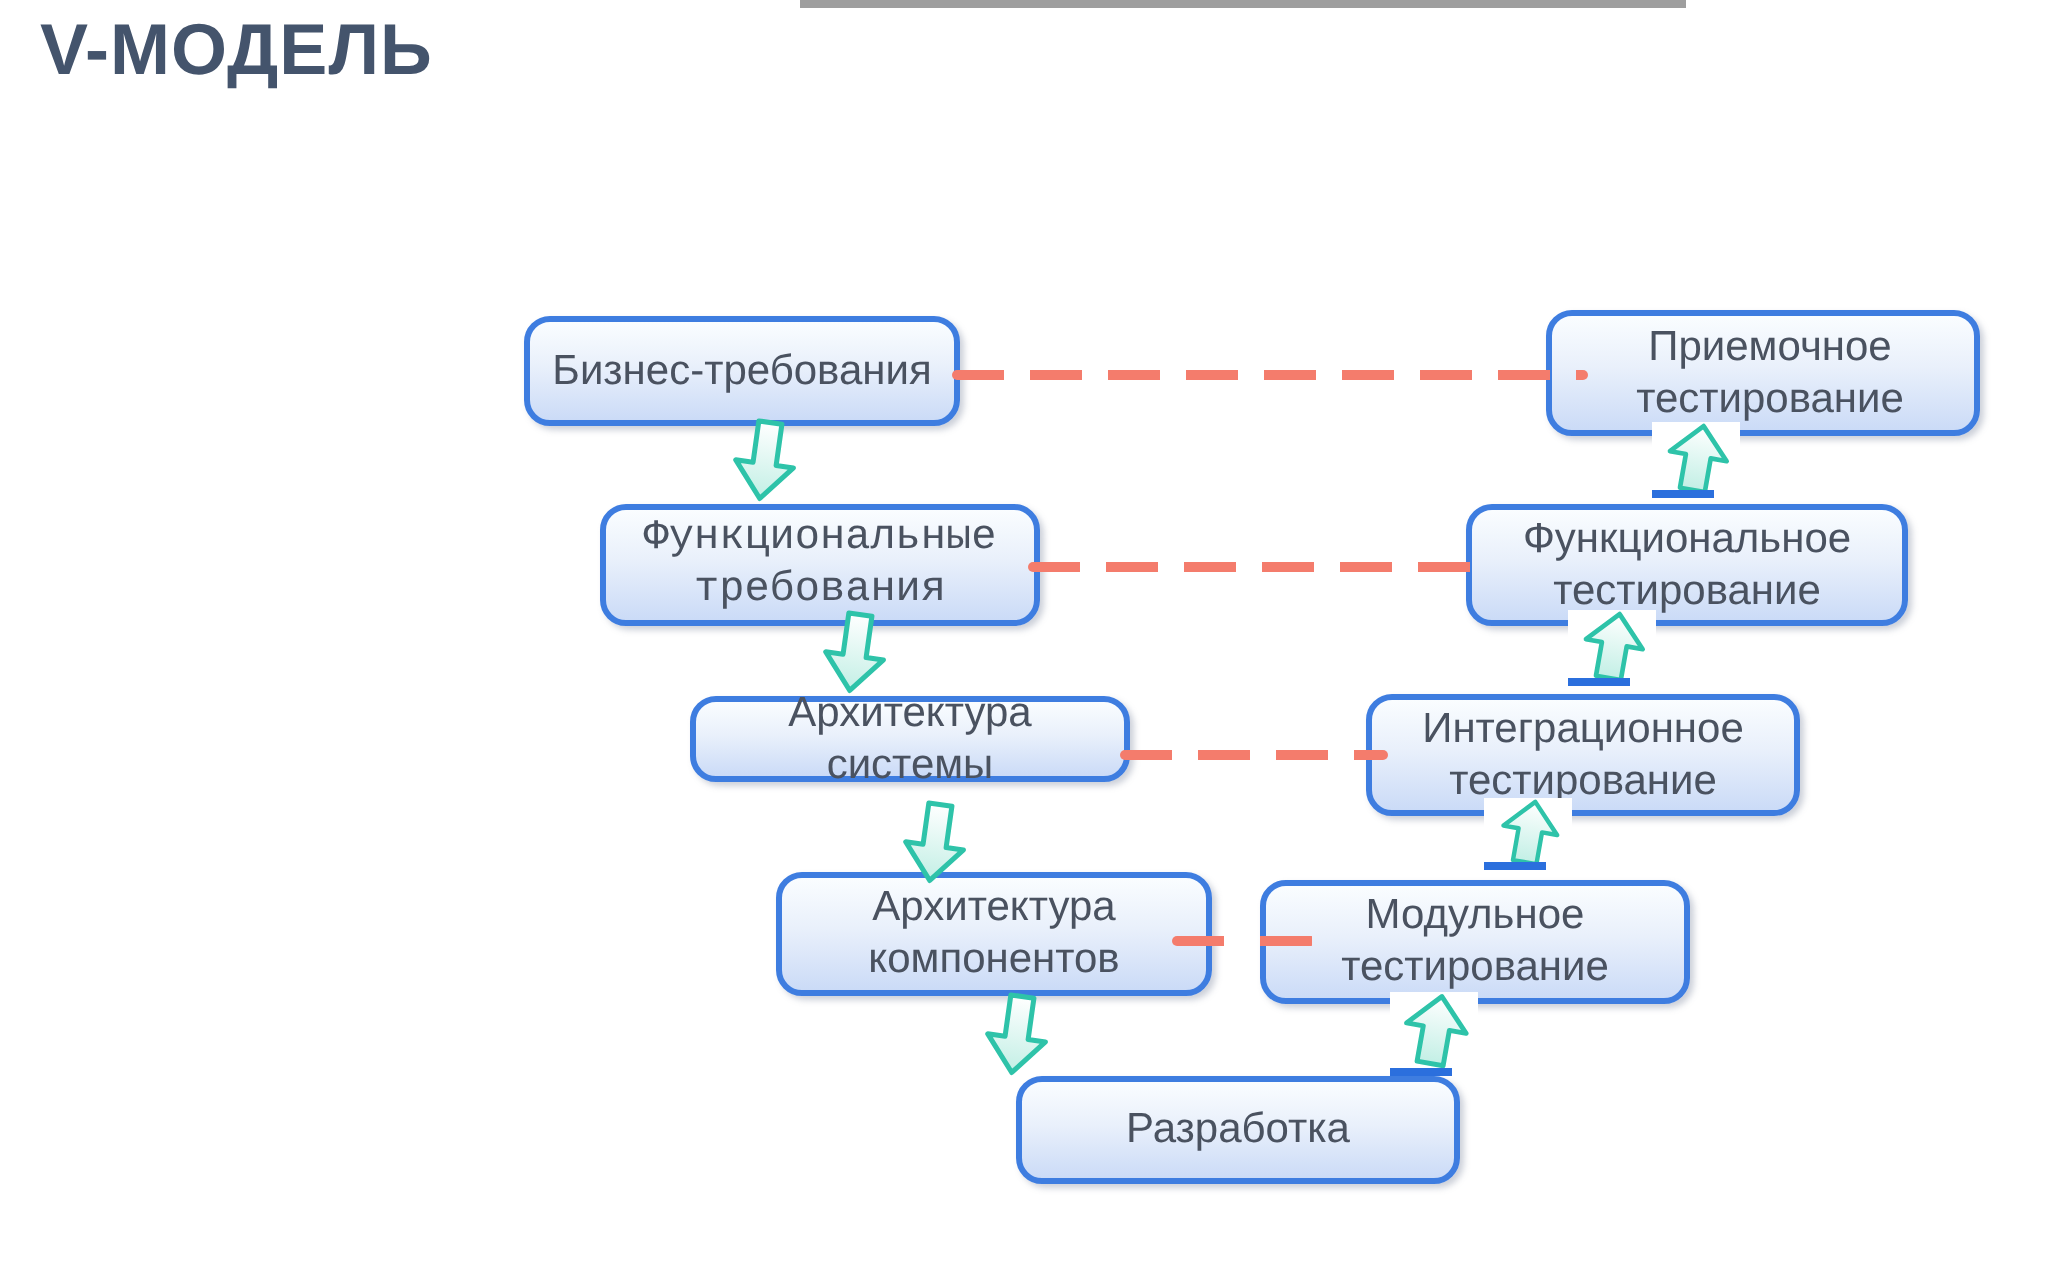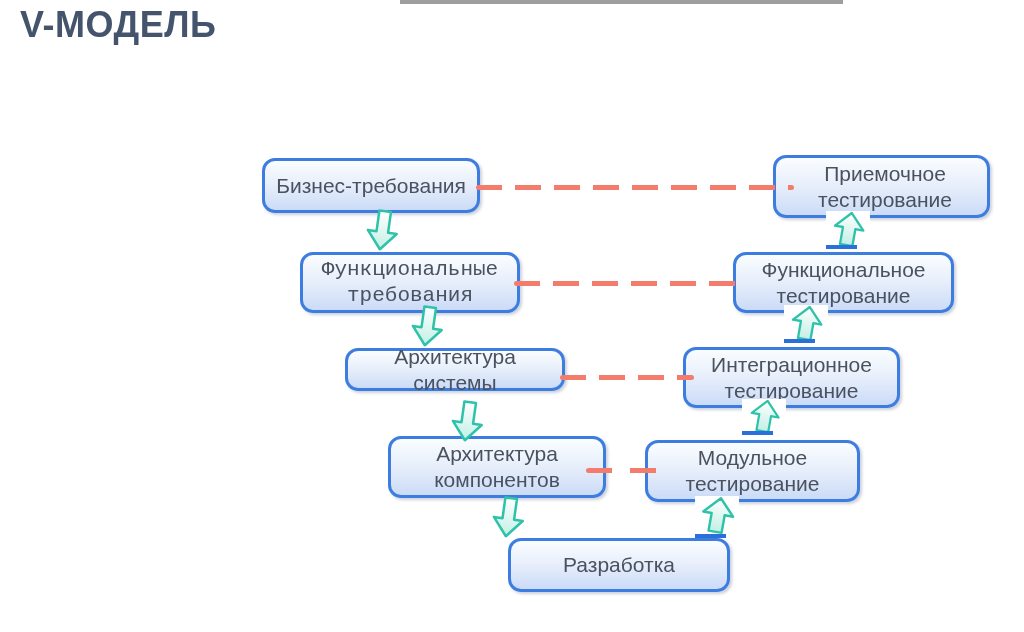--- a/index.html
+++ b/index.html
@@ -94,21 +94,21 @@
 
   <div class="vbox" style="left:773px;top:155px;width:217px;height:63px;padding-left:17px;">
     <span>Приемочное тестирование</span>
   </div>
   <div class="vbox" style="left:733px;top:252px;width:221px;height:61px;">
     <span>Функциональное тестирование</span>
   </div>
   <div class="vbox" style="left:683px;top:347px;width:217px;height:61px;">
     <span>Интеграционное тестирование</span>
   </div>
-  <div class="vbox" style="left:645px;top:440px;width:215px;height:62px;">
+  <div class="vbox" style="left:630px;top:440px;width:215px;height:62px;">
     <span>Модульное тестирование</span>
   </div>
 
   <div class="dash-row" style="left:476px;top:185px;width:318px;"></div>
   <div class="dash-row" style="left:514px;top:281px;width:226px;"></div>
   <div class="dash-row" style="left:560px;top:375px;width:134px;"></div>
   <div class="dash-row short" style="left:586px;top:468px;width:72px;"></div>
 
   <div class="down-arrow" style="left:366px;top:209px;">
     <svg width="33" height="43" viewBox="0 0 34 43">

